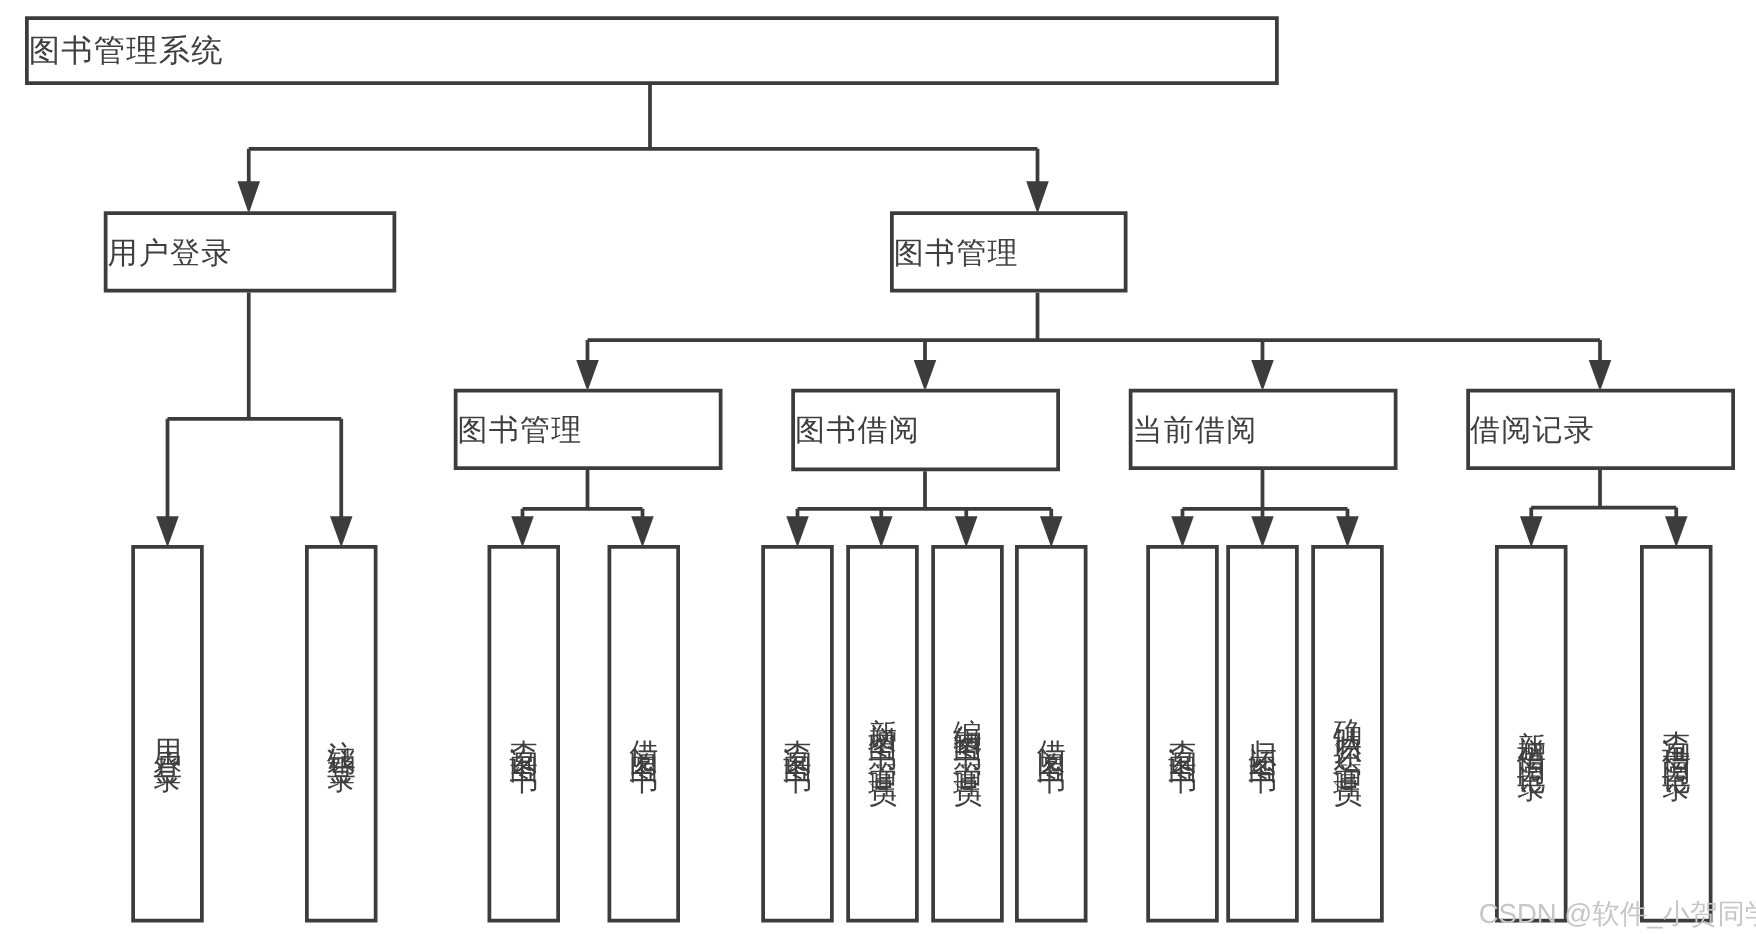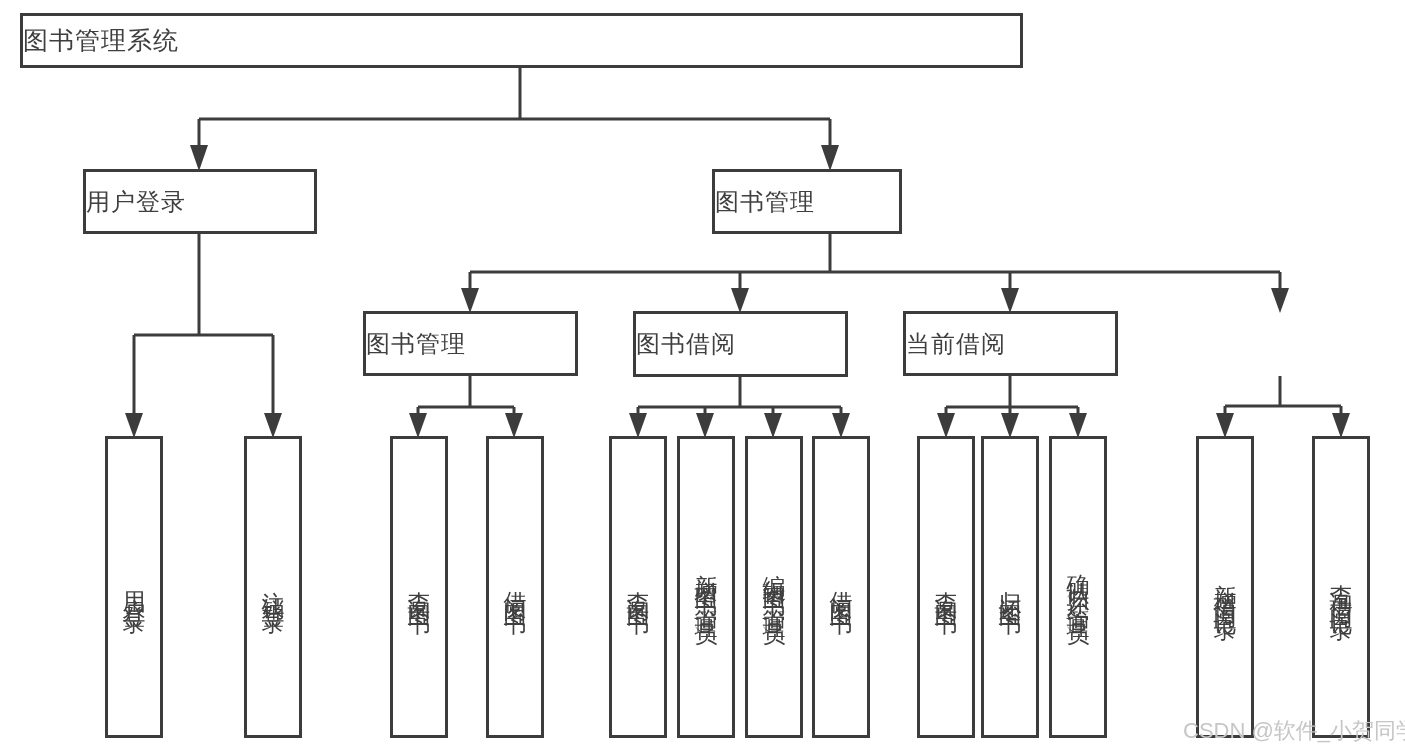--- a/index.html
+++ b/index.html
@@ -154,20 +154,23 @@
 
   <div class="node" style="left:363px; top:311px; width:215px; height:65px;">
     <span>图书管理</span>
   </div>
   <div class="node" style="left:903px; top:311px; width:215px; height:65px;">
     <span>当前借阅</span>
   </div>
   <div class="node" style="left:633px; top:311px; width:215px; height:66px;">
     <span>图书借阅</span>
   </div>
+  <div class="node" style="left:1173px; top:311px; width:215px; height:65px;">
+    <span>借阅记录</span>
+  </div>
 
   <div class="leaf" style="left:105px;">
     <span class="vtext">用户登录</span>
   </div>
   <div class="leaf" style="left:244px;">
     <span class="vtext">注销登录</span>
   </div>
 
   <div class="leaf" style="left:390px;">
     <span class="vtext">查询图书</span>

